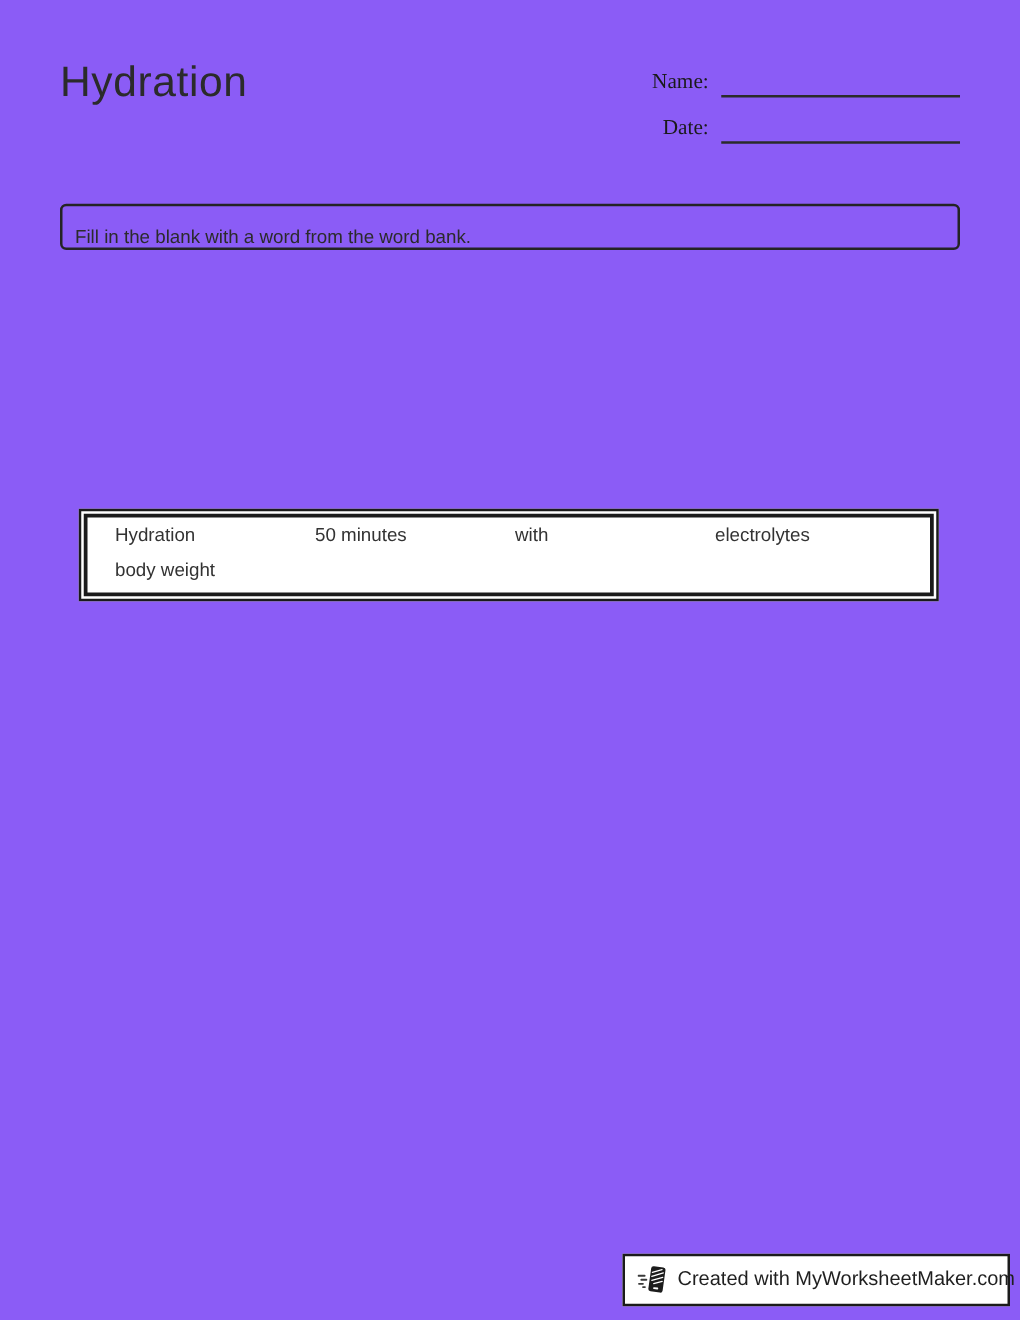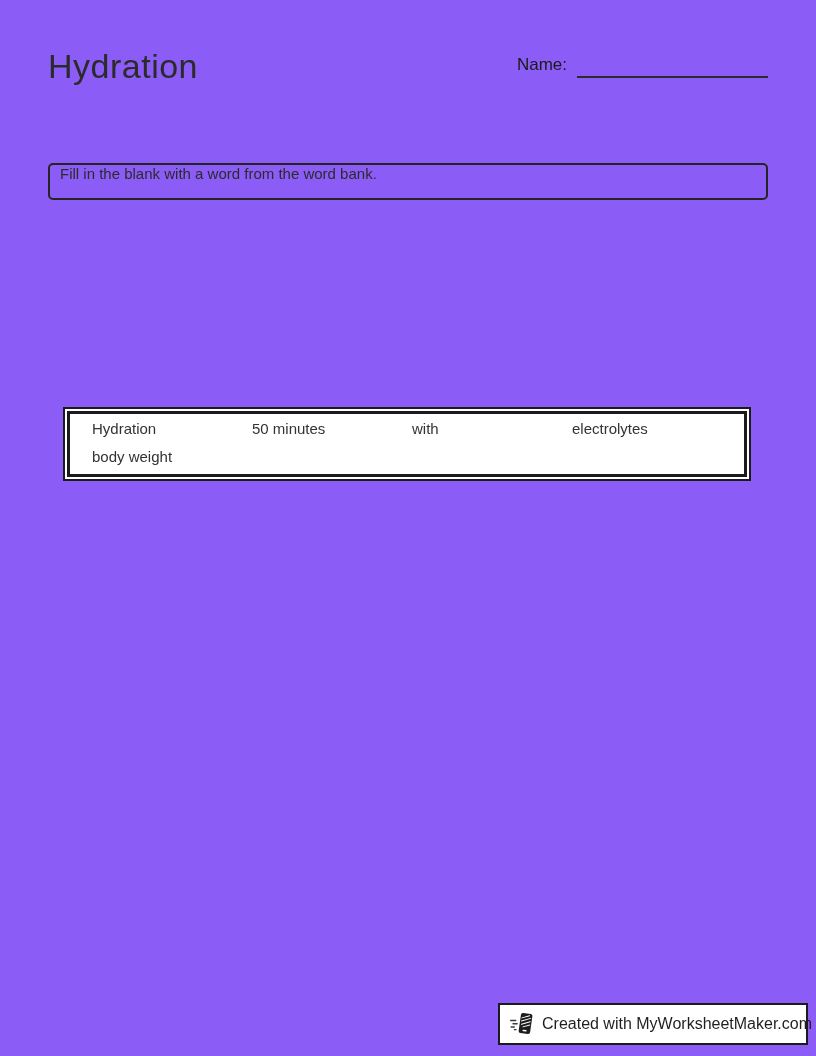--- a/index.html
+++ b/index.html
@@ -33,41 +33,41 @@
   }
   .nd-row {
     display: flex;
     justify-content: flex-end;
     align-items: flex-end;
     gap: 10px;
     height: 28px;
   }
   .nd-row + .nd-row { margin-top: 9px; }
   .nd-label {
-    font-family: Liberation Sans, sans-serif;
+    font-family: Liberation Serif, serif;
     font-size: 17px;
     color: #1a1a1a;
     line-height: 1.45;
   }
   .nd-line {
     width: 191px;
     height: 24px;
     border-bottom: 2px solid #2b2b2b;
   }
 
   .instruction-box {
     position: absolute;
     left: 48px;
     top: 163px;
     width: 720px;
     height: 37px;
     border: 2px solid #242424;
     border-radius: 5px;
     display: flex;
-    align-items: flex-start;
+    align-items: flex-end;
     padding: 0 10px;
     font-size: 15px;
     color: #2b2b2b;
   }
 
   .word-bank-outer {
     position: absolute;
     left: 63px;
     top: 407px;
     width: 688px;
@@ -116,20 +116,24 @@
 
 <div class="page">
 
   <h1 class="worksheet-title">Hydration</h1>
 
   <div class="name-date-block">
     <div class="nd-row">
       <span class="nd-label">Name:</span>
       <span class="nd-line"></span>
     </div>
+    <div class="nd-row">
+      <span class="nd-label">Date:</span>
+      <span class="nd-line"></span>
+    </div>
   </div>
 
   <div class="instruction-box">
     <span>Fill in the blank with a word from the word bank.</span>
   </div>
 
   <div class="word-bank-outer">
     <div class="word-bank-inner">
       <div class="word-bank-grid">
         <span class="word-bank-word">Hydration</span>

